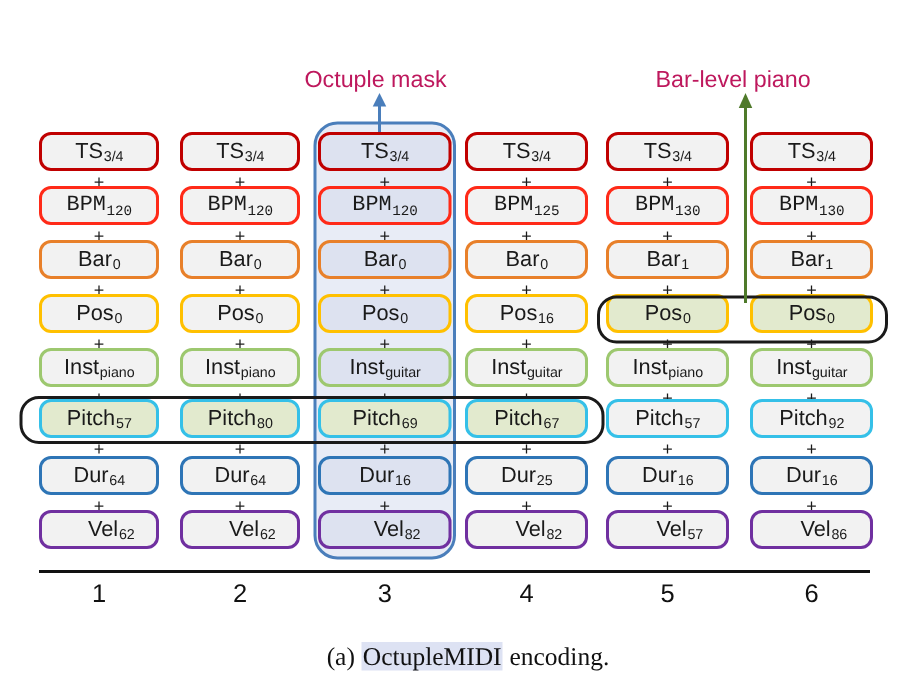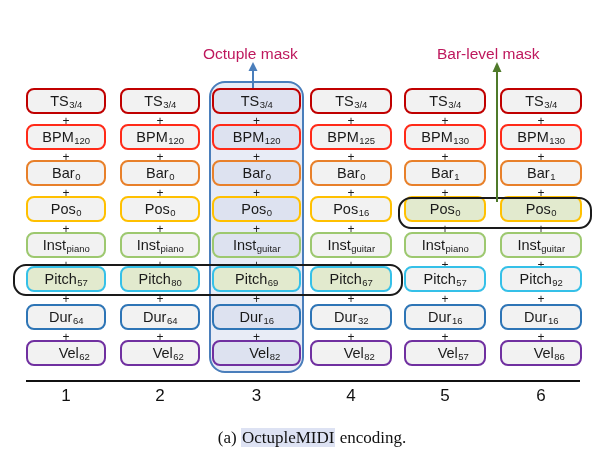--- a/index.html
+++ b/index.html
@@ -81,21 +81,21 @@
   }
   .token .sub {
     font-size: 9.5px;
     vertical-align: baseline;
     position: relative;
     top: 4px;
     left: 0.5px;
   }
   
   .row-ts   { border-color: #c00000; }
-  .row-bpm  { border-color: #ff2a18; }
+  .row-bpm  { border-color: #ff2a18; font-family: Liberation Mono, monospace; }
   .row-bar  { border-color: #e8802a; }
   .row-pos  { border-color: #ffc000; text-align: right; }
   .row-inst { border-color: #9dc86f; }
   .row-pitch{ border-color: #35c0e8; }
   .row-dur  { border-color: #2e75b6; }
   .row-vel  { border-color: #7030a0; padding-left: 16px; }
 
   
   .tint-blue  { background: #dde2f0; }
   .tint-green { background: #e2eace; }
@@ -294,21 +294,21 @@
         <span class="sub">guitar</span>
       </div>
       <div class="plus" style="left: 345px; top: 259px;">+</div>
       <div class="token row-pitch tint-green" style="left: 310px; top: 266px; width: 82px;">
         <span>Pitch</span>
         <span class="sub">67</span>
       </div>
       <div class="plus" style="left: 345px; top: 293px;">+</div>
       <div class="token row-dur" style="left: 310px; top: 304px; width: 82px;">
         <span>Dur</span>
-        <span class="sub">32</span>
+        <span class="sub">25</span>
       </div>
       <div class="plus" style="left: 345px; top: 331px;">+</div>
       <div class="token row-vel" style="left: 310px; top: 340px; width: 82px;">
         <span>Vel</span>
         <span class="sub">82</span>
       </div>
       <div class="token row-ts" style="left: 404px; top: 88px; width: 82px;">
         <span>TS</span>
         <span class="sub">3/4</span>
       </div>
@@ -394,21 +394,21 @@
   <svg class="arrow-svg" id="octuple-arrow-svg" width="20" height="26" viewBox="0 0 20 26">
     <line x1="10" y1="26" x2="10" y2="6" stroke="#4a7ebb" stroke-width="2"></line>
     <polygon points="10,0 5.5,9 14.5,9" fill="#4a7ebb"></polygon>
   </svg>
   <svg class="arrow-svg" id="bar-arrow-svg" width="20" height="140" viewBox="0 0 20 140">
     <line x1="10" y1="140" x2="10" y2="8" stroke="#4f7a2a" stroke-width="2"></line>
     <polygon points="10,0 5.5,10 14.5,10" fill="#4f7a2a"></polygon>
   </svg>
 
   <div class="arrow-label" id="octuple-label">Octuple mask</div>
-  <div class="arrow-label" id="bar-label">Bar-level mask</div>
+  <div class="arrow-label" id="bar-label">Bar-level piano</div>
 
   <div id="baseline"></div>
   <div id="col-numbers">
       <div class="col-number" style="left: 46px;">1</div>
       <div class="col-number" style="left: 140px;">2</div>
       <div class="col-number" style="left: 236.5px;">3</div>
       <div class="col-number" style="left: 331px;">4</div>
       <div class="col-number" style="left: 425px;">5</div>
       <div class="col-number" style="left: 521px;">6</div>
     </div>

